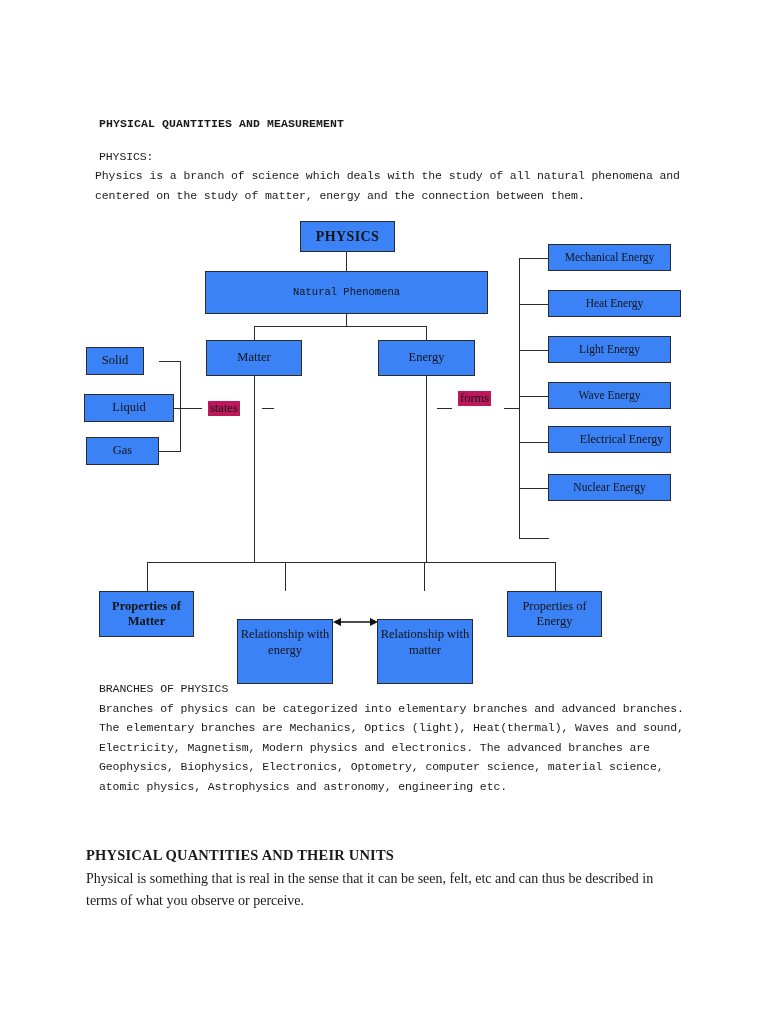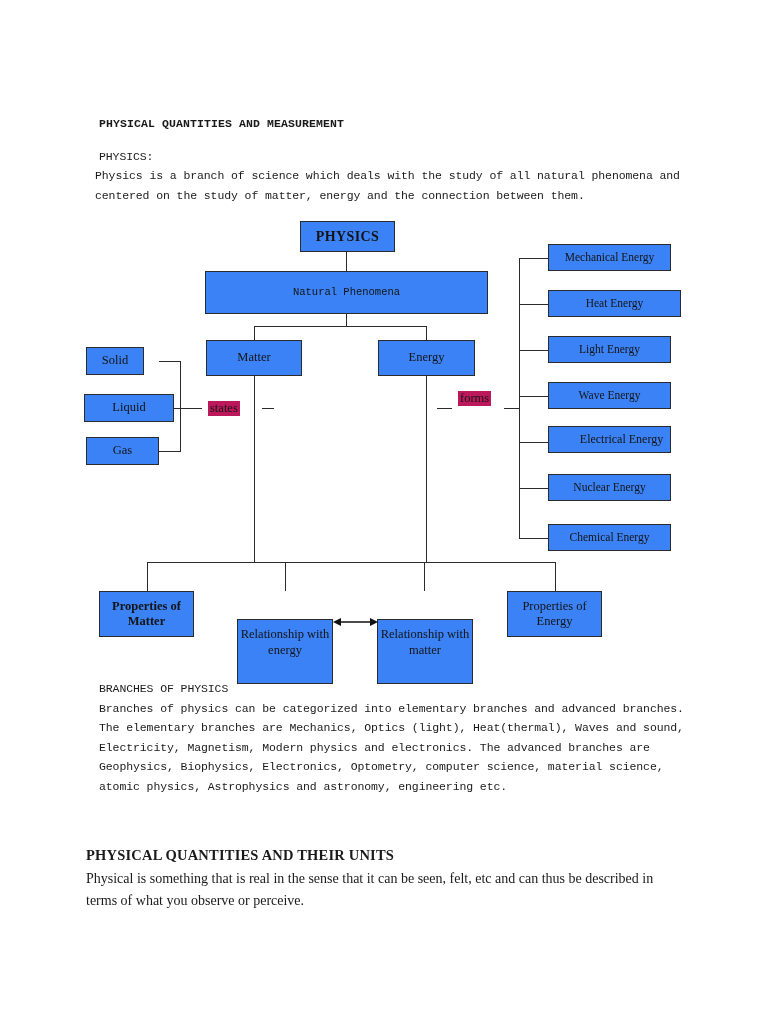--- a/index.html
+++ b/index.html
@@ -169,21 +169,20 @@
     <div class="line hline" style="left:519px; top:442px; width:30px;"></div>
     <div class="line hline" style="left:519px; top:488px; width:30px;"></div>
     <div class="line hline" style="left:519px; top:538px; width:30px;"></div>
 
     <div class="node" style="left:548px; top:244px; width:123px; height:27px; font-size:11.5px;">Mechanical Energy</div>
     <div class="node" style="left:548px; top:290px; width:133px; height:27px; font-size:11.5px;">Heat Energy</div>
     <div class="node" style="left:548px; top:336px; width:123px; height:27px; font-size:11.5px;">Light Energy</div>
     <div class="node" style="left:548px; top:382px; width:123px; height:27px; font-size:11.5px;">Wave Energy</div>
     <div class="node" style="left:548px; top:426px; width:123px; height:27px; font-size:12px;padding-left:24px;">Electrical Energy</div>
     <div class="node" style="left:548px; top:474px; width:123px; height:27px; font-size:11.5px;">Nuclear Energy</div>
-    <div class="node" style="left:548px; top:524px; width:123px; height:27px; font-size:11.5px;">Chemical Energy</div>
 
     <div class="line hline" style="left:147px; top:562px; width:409px;"></div>
     <div class="line vline" style="left:147px; top:562px; height:29px;"></div>
     <div class="line vline" style="left:285px; top:562px; height:29px;"></div>
     <div class="line vline" style="left:424px; top:562px; height:29px;"></div>
     <div class="line vline" style="left:555px; top:562px; height:29px;"></div>
 
     <div class="node" style="left:99px; top:591px; width:95px; height:46px;font-weight:bold;">Properties of Matter</div>
     <div class="node tall" style="left:237px; top:591px; width:96px; height:65px;">Relationship with energy</div>
     <div class="node tall" style="left:377px; top:591px; width:96px; height:65px;">Relationship with matter</div>

